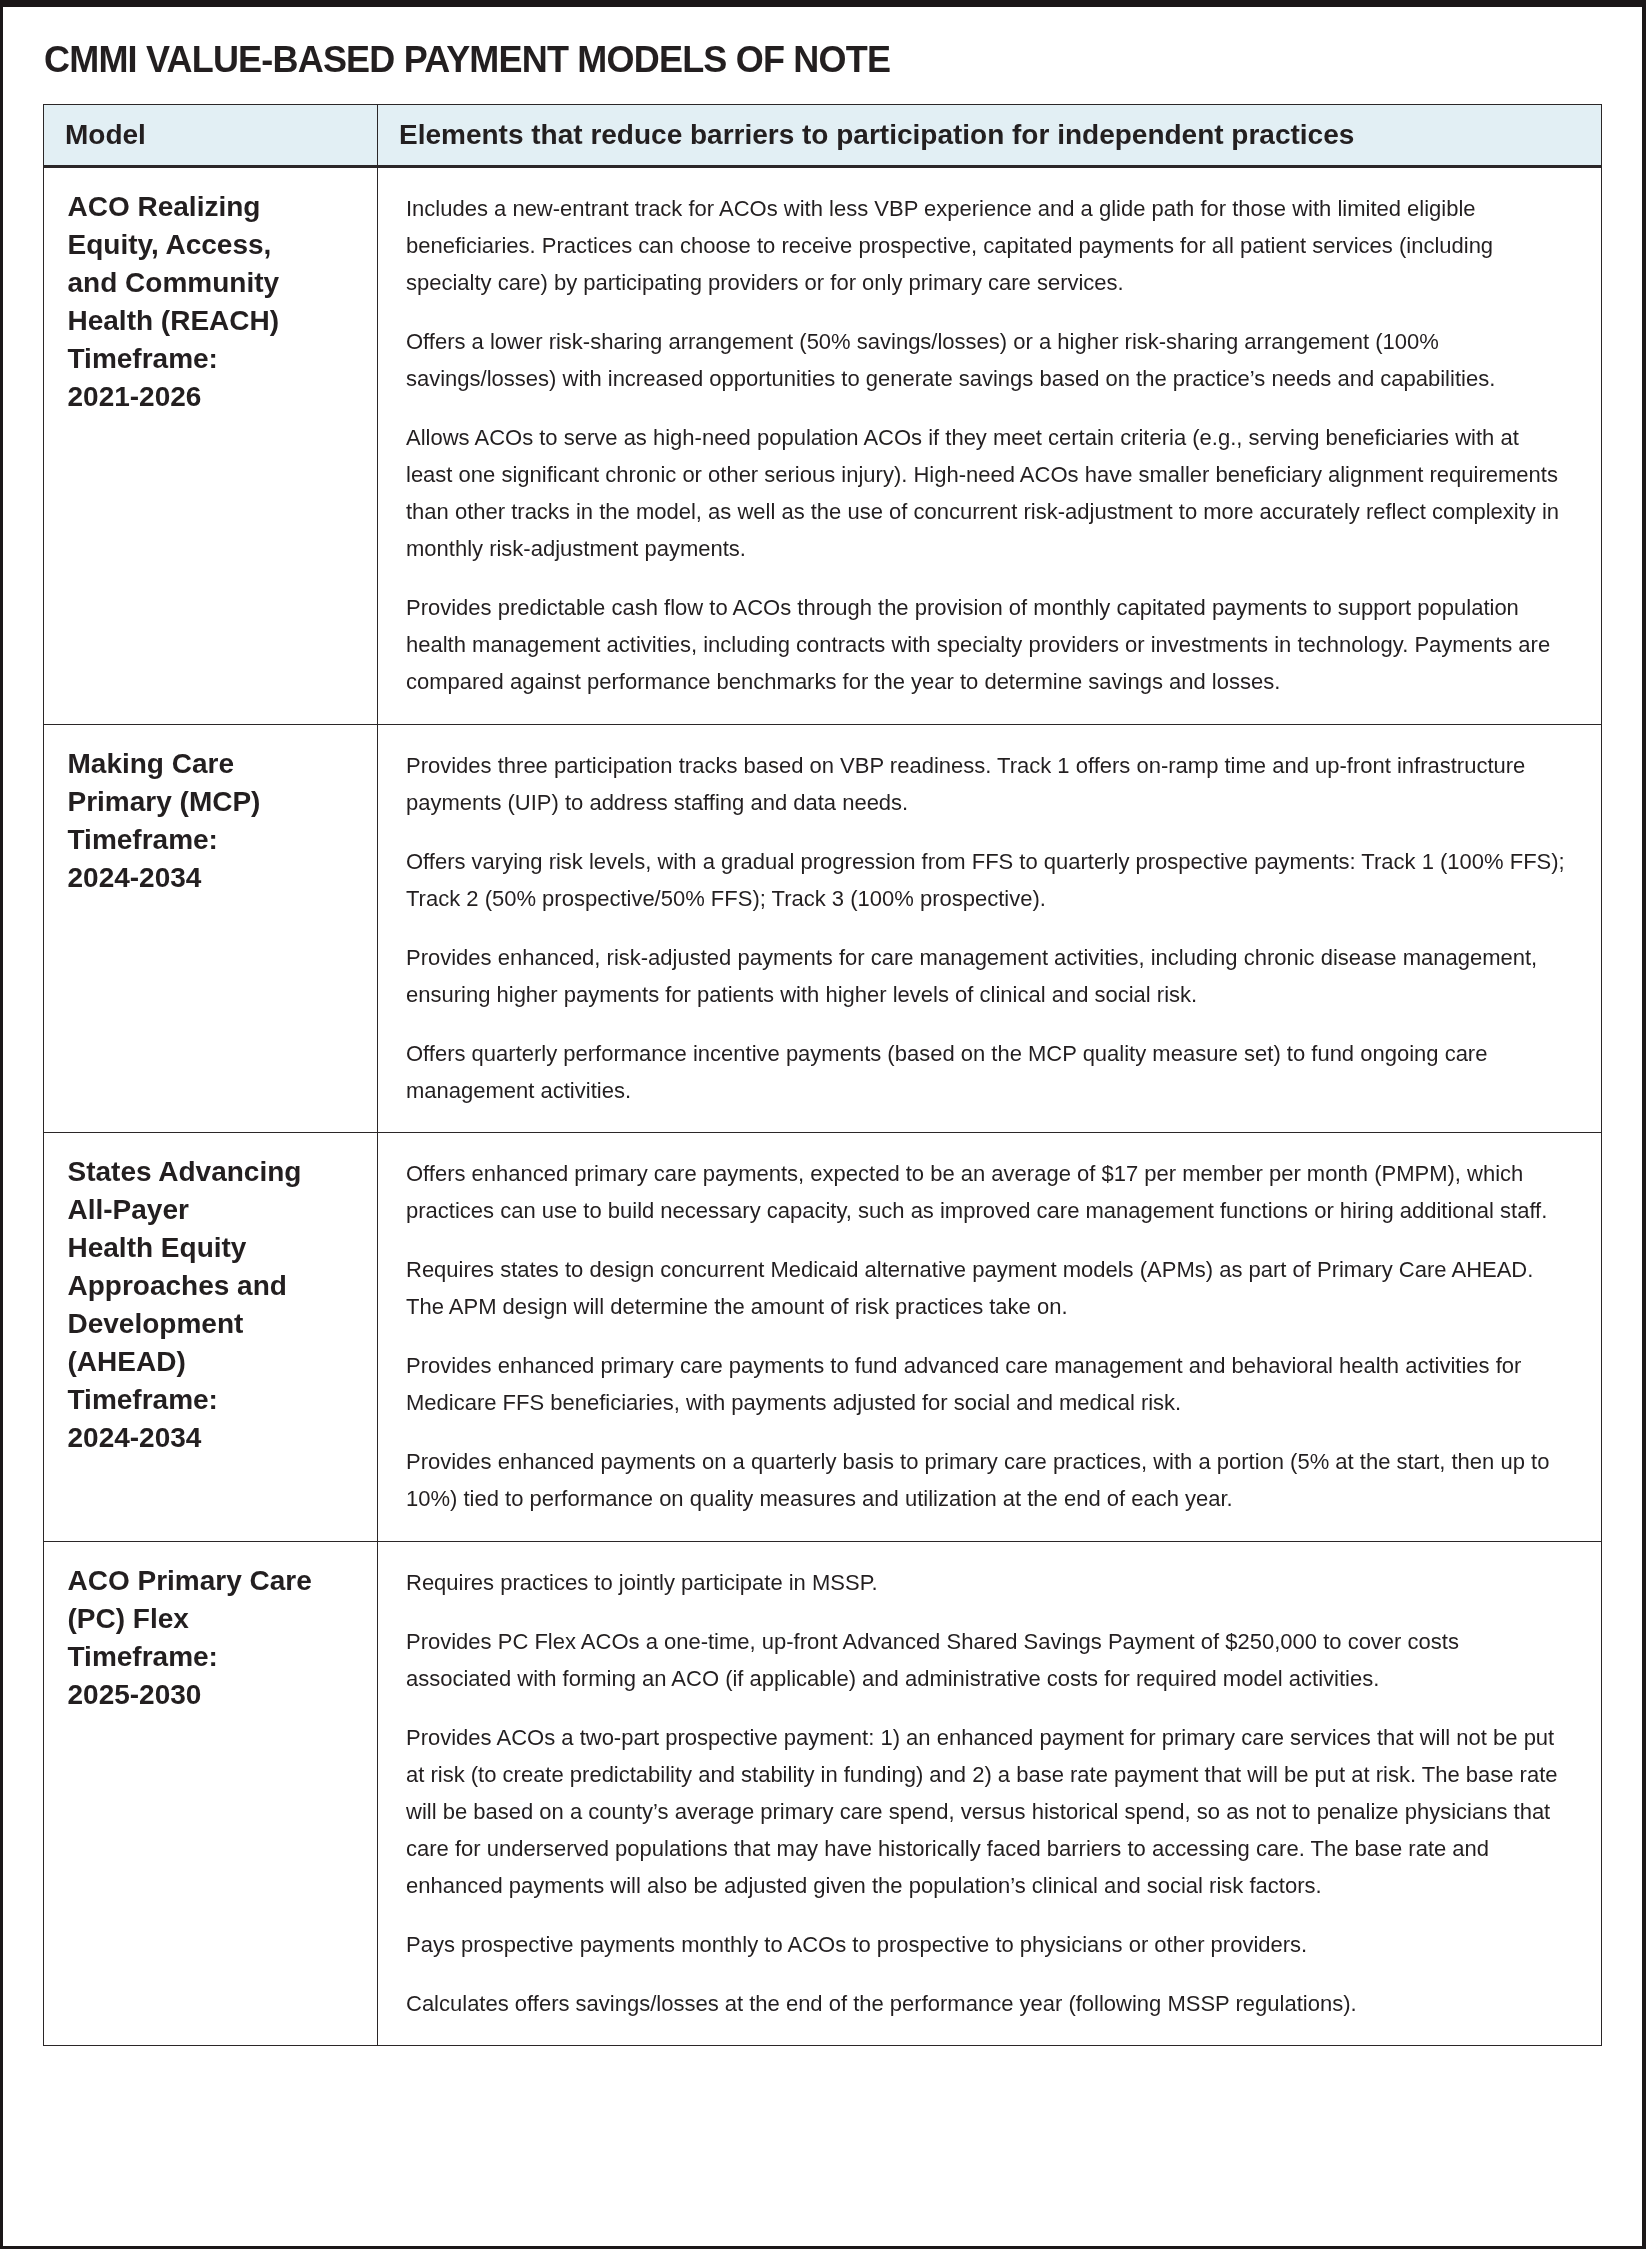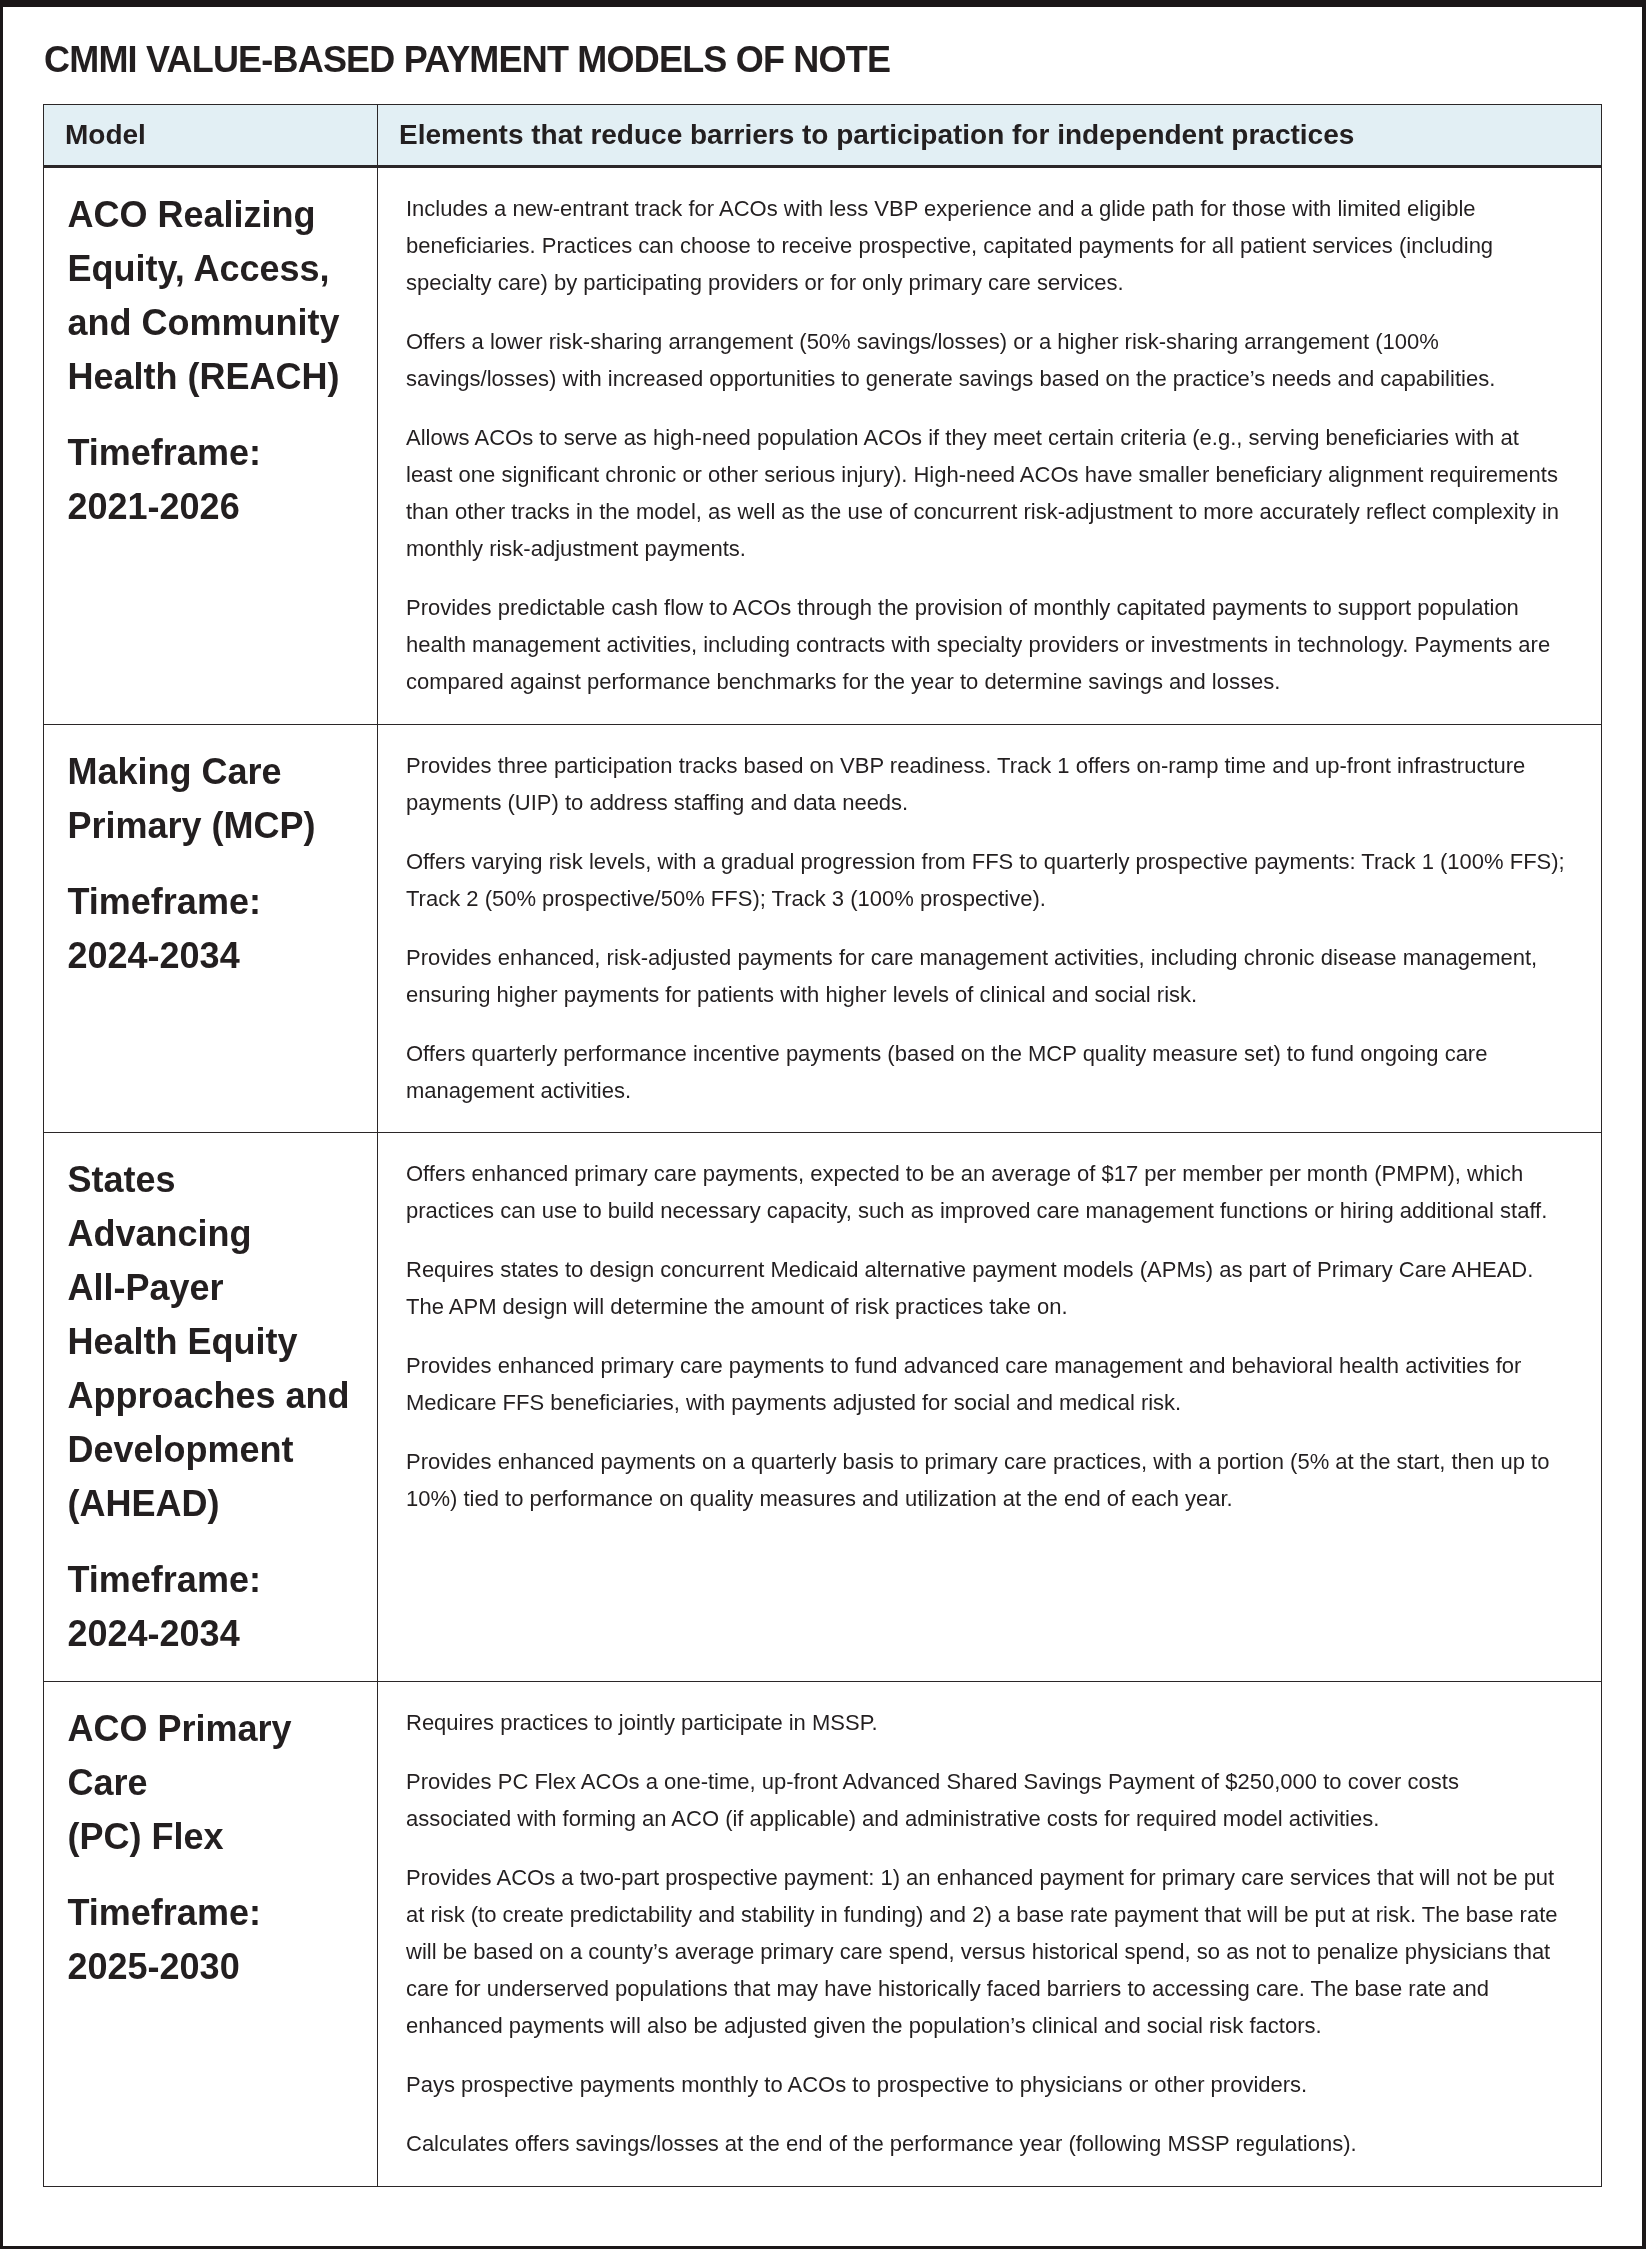--- a/index.html
+++ b/index.html
@@ -45,28 +45,28 @@
     height: 62px;
     vertical-align: middle;
     font-size: 28px;
     font-weight: bold;
     padding: 0 21px;
   }
 
   th.col-model, td.model-cell { width: 334px; }
 
   td.model-cell {
-    font-size: 36px;
+    font-size: 28px;
     font-weight: bold;
-    line-height: 54px;
+    line-height: 38px;
     padding: 20px 13px 20px 23.5px;
   }
 
   .model-name, .model-timeframe { white-space: pre-line; }
-  .model-timeframe { margin-top: 22px; }
+  .model-timeframe { }
 
   td.elements-cell {
     font-size: 22px;
     font-weight: normal;
     line-height: 37px;
     padding: 0 32px 23.5px 28px;
   }
 
   td.elements-cell p { margin: 22px 0 0 0; }
 </style>

